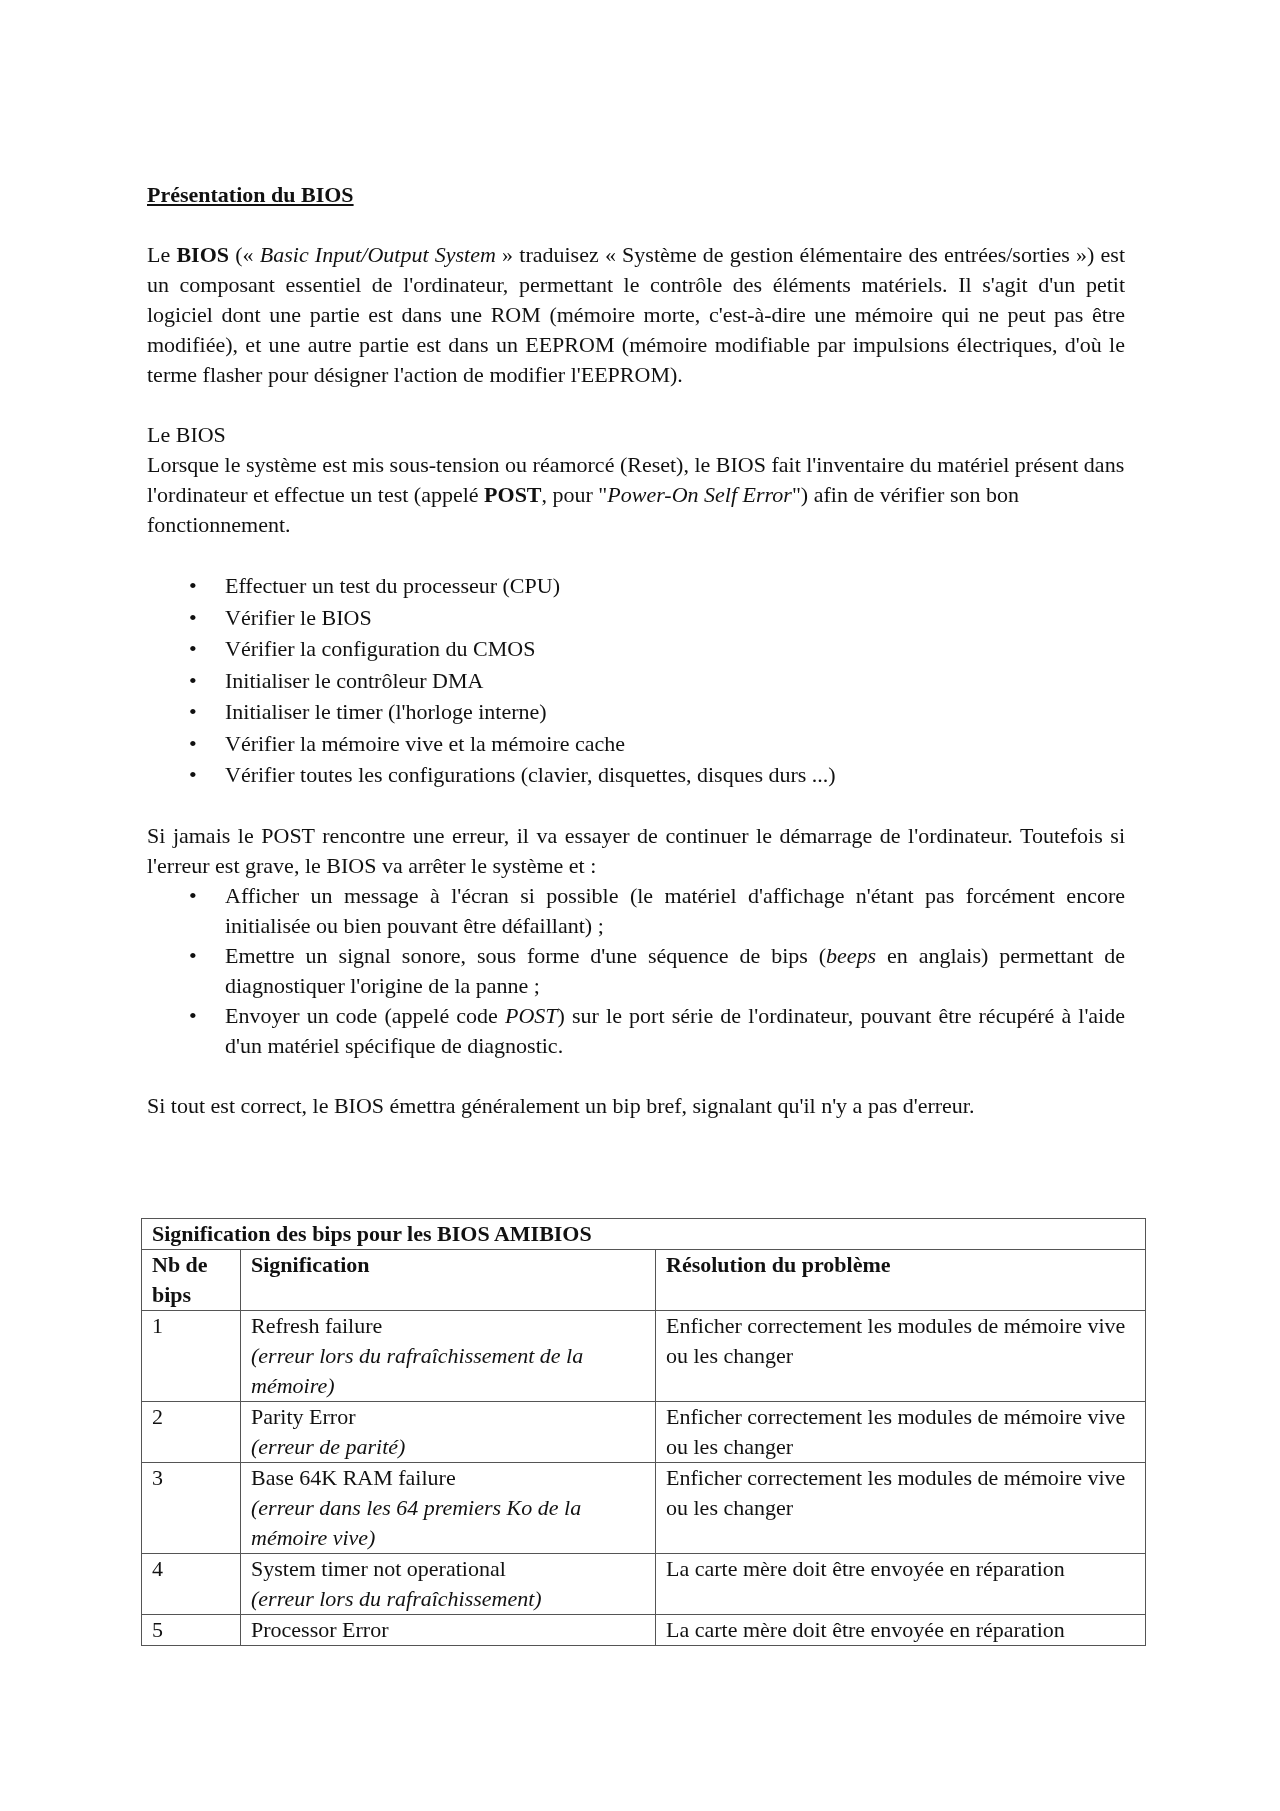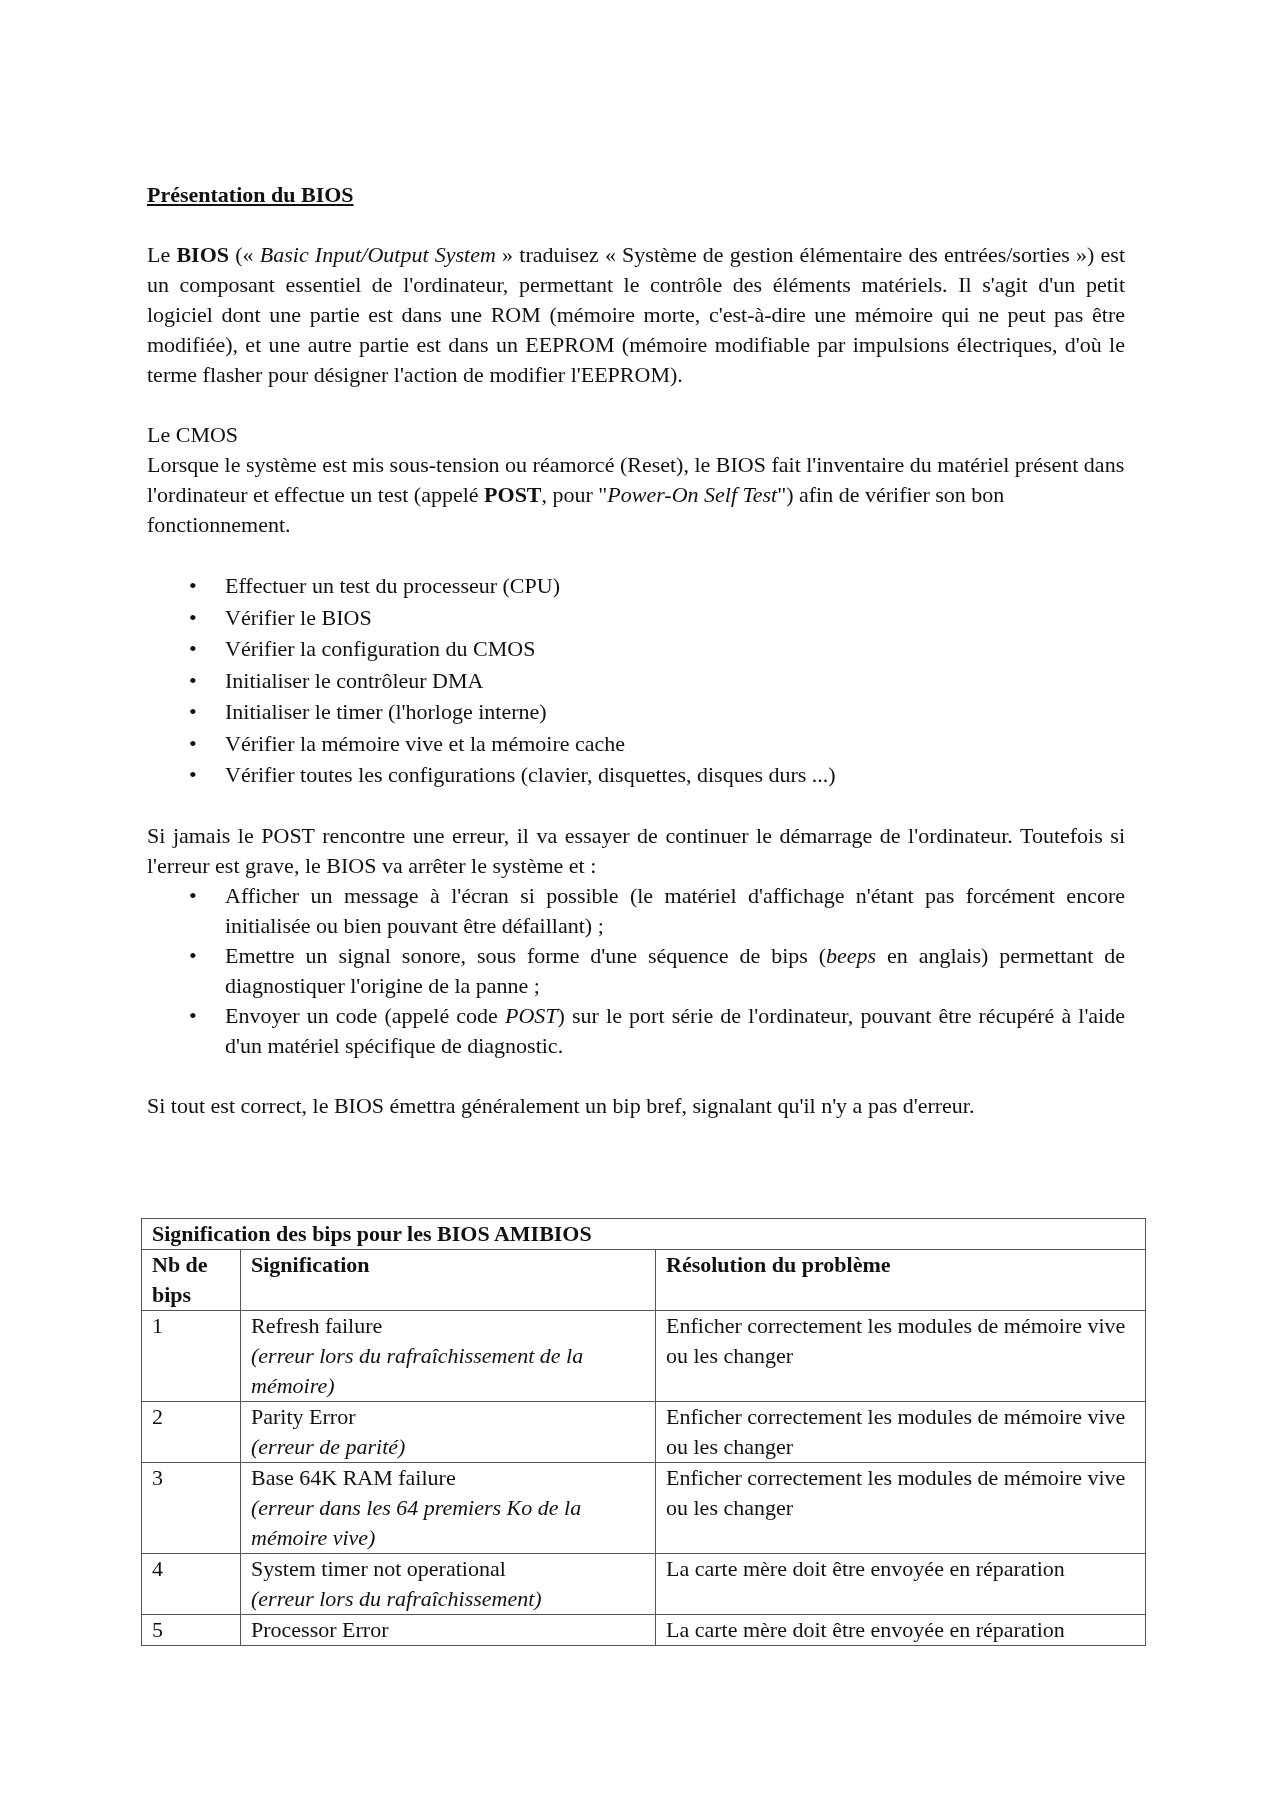--- a/index.html
+++ b/index.html
@@ -95,22 +95,22 @@
     i { }
   </style>
 </head>
 <body>
 
 <div class="page">
   <div class="title">Présentation du BIOS</div>
 
   <p class="intro para-block"><span>Le </span><b>BIOS</b><span> (« </span><i>Basic Input/Output System</i><span> » traduisez « Système de gestion élémentaire des entrées/sorties ») est un composant essentiel de l'ordinateur, permettant le contrôle des éléments matériels. Il s'agit d'un petit logiciel dont une partie est dans une ROM (mémoire morte, c'est-à-dire une mémoire qui ne peut pas être modifiée), et une autre partie est dans un EEPROM (mémoire modifiable par impulsions électriques, d'où le terme flasher pour désigner l'action de modifier l'EEPROM).</span></p>
 
-  <p class="post-heading">Le CMOS</p>
-  <p class="post-text"><span>Lorsque le système est mis sous-tension ou réamorcé (Reset), le BIOS fait l'inventaire du matériel présent dans l'ordinateur et effectue un test (appelé </span><b>POST</b><span>, pour "</span><i>Power-On Self Test</i><span>") afin de vérifier son bon fonctionnement.</span></p>
+  <p class="post-heading">Le BIOS</p>
+  <p class="post-text"><span>Lorsque le système est mis sous-tension ou réamorcé (Reset), le BIOS fait l'inventaire du matériel présent dans l'ordinateur et effectue un test (appelé </span><b>POST</b><span>, pour "</span><i>Power-On Self Error</i><span>") afin de vérifier son bon fonctionnement.</span></p>
 
   <ul class="bullets">
     <li>Effectuer un test du processeur (CPU)</li>
     <li>Vérifier le BIOS</li>
     <li>Vérifier la configuration du CMOS</li>
     <li>Initialiser le contrôleur DMA</li>
     <li>Initialiser le timer (l'horloge interne)</li>
     <li>Vérifier la mémoire vive et la mémoire cache</li>
     <li>Vérifier toutes les configurations (clavier, disquettes, disques durs ...)</li>
   </ul>

